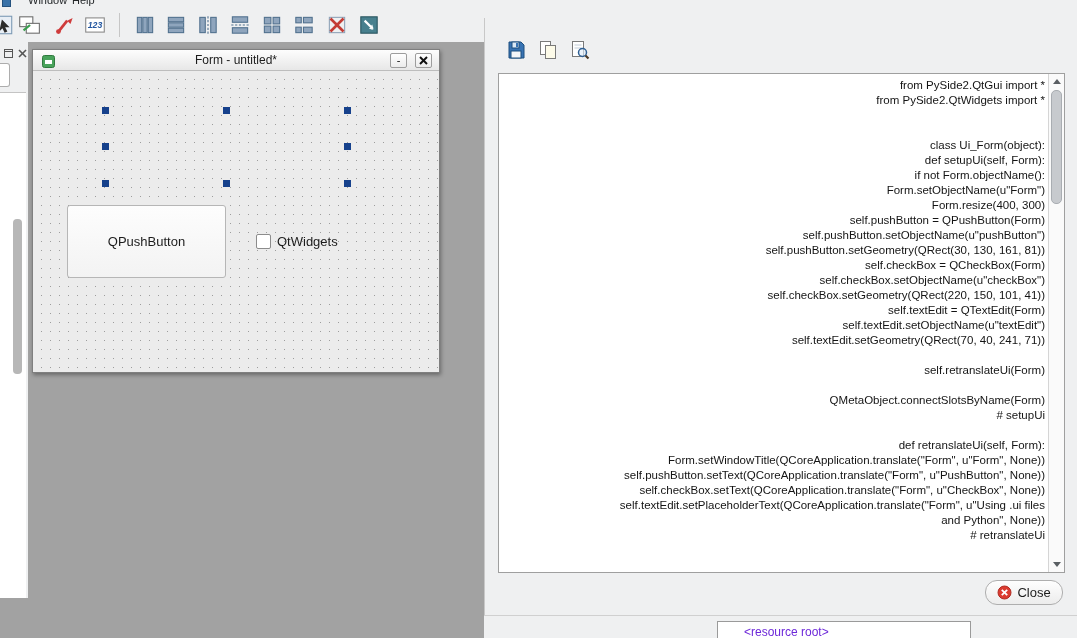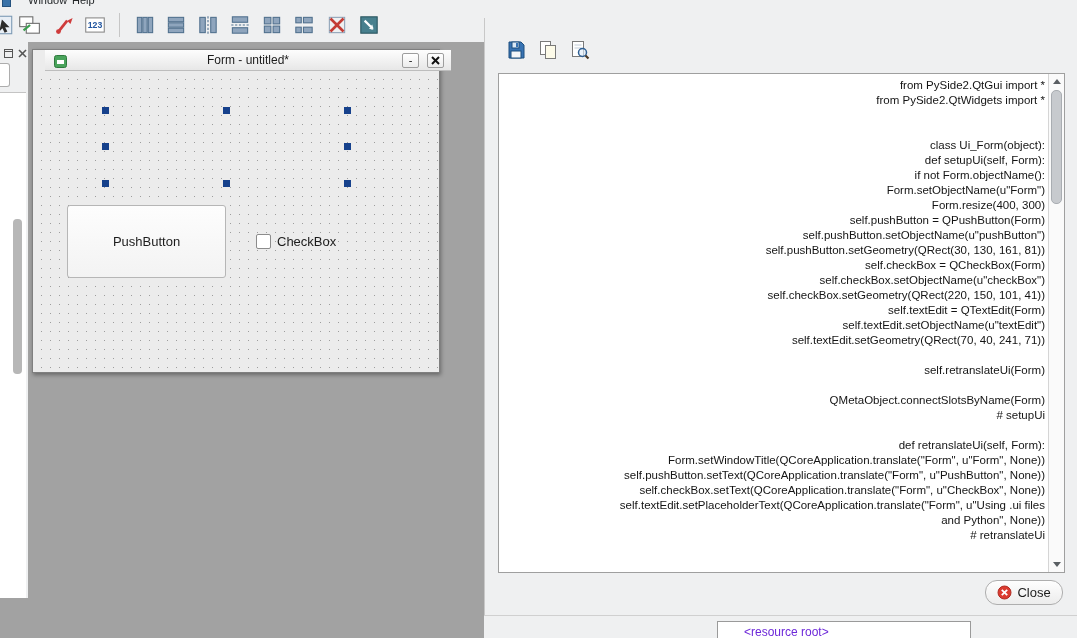--- a/index.html
+++ b/index.html
@@ -24,21 +24,21 @@
   .dock-btn { position:absolute; top:5px; width:12px; height:12px; display:flex; align-items:center; justify-content:center; }
   .dock-filter { position:absolute; left:0; top:21px; width:10px; height:24px; background:#ffffff; border:1px solid #adadad; border-left:none; border-radius:0 3px 3px 0; }
   .dock-list { position:absolute; left:0; top:50px; width:26px; height:506px; background:#ffffff; border-top:1px solid #c4c4c4; }
   .dock-scroll-thumb { position:absolute; left:13px; top:126px; width:9px; height:155px; background:#b7b7b7; border-radius:4px; }
 
   
   .mdi { position:absolute; left:0; top:42px; width:484px; height:596px; background:#a2a2a2; z-index:1; }
 
   
   .form-window { position:absolute; left:32px; top:49px; width:408px; height:324px; background:#ececec; border:1px solid #7f7f7f; box-shadow:1px 2px 4px rgba(0,0,0,.35); z-index:3; }
-  .form-titlebar { position:absolute; left:12px; top:0; width:100%; height:21px; background:linear-gradient(#fdfdfd,#e7e7e7); border-bottom:1px solid #bdbdbd; display:flex; align-items:center; justify-content:center; }
+  .form-titlebar { position:absolute; left:0; top:0; width:100%; height:21px; background:linear-gradient(#fdfdfd,#e7e7e7); border-bottom:1px solid #bdbdbd; display:flex; align-items:center; justify-content:center; }
   .form-title { font-size:12px; color:#1c1c1c; }
   .form-win-icon { position:absolute; left:9px; top:4px; }
   .win-btn { position:absolute; top:3px; width:17px; height:15px; background:linear-gradient(#ffffff,#ececec); border:1px solid #9d9d9d; border-radius:2px; display:flex; align-items:center; justify-content:center; font-size:11px; color:#111; line-height:1; }
   .win-btn-min { right:32px; }
   .win-btn-close { right:7px; }
   .form-canvas { position:absolute; left:0; top:21px; width:406px; height:301px;
       background-color:#ececec;
       background-image:radial-gradient(circle, #9d9d9d 0.8px, rgba(0,0,0,0) 0.9px);
       background-size:9px 9px; background-position:4px 4px; }
 
@@ -102,21 +102,21 @@
         <path d="M6 16 l6 -5" stroke="#3a9e4f" stroke-width="2" fill="none"></path>
       </svg>
     </span>
     <span class="tb-icon" style="left:52px;">
       <svg width="24" height="24" viewBox="0 0 22 22">
         <path d="M5 17 L13 7" stroke="#cf3b3b" stroke-width="2.5" fill="none"></path>
         <circle cx="5" cy="17" r="2.2" fill="#cf3b3b"></circle>
         <path d="M13 7 l5 -2.5 -2 5.5 z" fill="#cf3b3b"></path>
       </svg>
     </span>
-    <span class="tb-icon" style="left:82px;">
+    <span class="tb-icon" style="left:82px;font-style:italic;">
       <svg width="24" height="24" viewBox="0 0 22 22">
         <rect x="2.5" y="4.5" width="17" height="13" fill="#ffffff" stroke="#8a8a8a"></rect>
         <text x="11" y="14" text-anchor="middle" font-size="8" font-weight="bold" fill="#2457a0">123</text>
       </svg>
     </span>
     <span class="tb-sep" style="left:119px;"></span>
     <span class="tb-icon" style="left:132px;">
       <svg width="24" height="24" viewBox="0 0 22 22">
         <rect x="4" y="4" width="4" height="14" fill="#8fa5bd" stroke="#51718e"></rect>
         <rect x="9" y="4" width="4" height="14" fill="#8fa5bd" stroke="#51718e"></rect>
@@ -217,25 +217,25 @@
 
       <div class="handle" style="left:69px; top:36px;"></div>
       <div class="handle" style="left:190px; top:36px;"></div>
       <div class="handle" style="left:311px; top:36px;"></div>
       <div class="handle" style="left:69px; top:72px;"></div>
       <div class="handle" style="left:311px; top:72px;"></div>
       <div class="handle" style="left:69px; top:109px;"></div>
       <div class="handle" style="left:190px; top:109px;"></div>
       <div class="handle" style="left:311px; top:109px;"></div>
 
-      <div class="w-pushbutton">PushButton</div>
+      <div class="w-pushbutton">QPushButton</div>
 
       <div class="w-checkbox">
         <span class="cb-box"></span>
-        <span class="cb-label">CheckBox</span>
+        <span class="cb-label">QtWidgets</span>
       </div>
     </div>
   </div>
 
   <div class="right-panel">
     <span class="p-icon p-icon-save">
       <svg width="22" height="22" viewBox="0 0 22 22">
         <path d="M4 3 h12 l3 3 v13 H4 z" fill="#3873b3" stroke="#1d4f7e"></path>
         <rect x="7" y="3" width="7" height="6" fill="#dce9f5" stroke="#1d4f7e"></rect>
         <rect x="11" y="4" width="2" height="4" fill="#3873b3"></rect>

